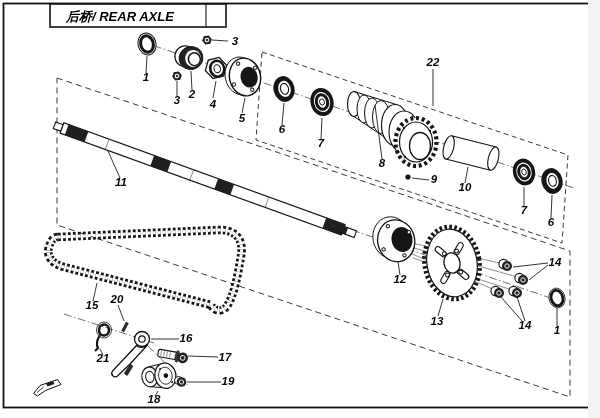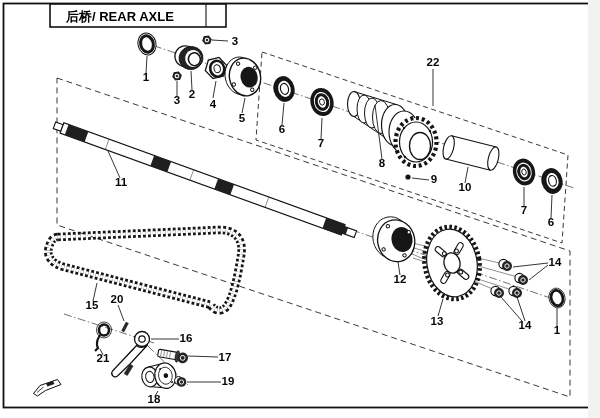--- a/index.html
+++ b/index.html
@@ -1,17 +1,17 @@
 <!DOCTYPE html>
 <html><head>
 <meta charset="utf-8">
 <style>
   html,body{margin:0;padding:0;background:#f2f2f2;}
   .page{position:relative;width:588px;height:418px;background:#ffffff;overflow:hidden;
-        font-family:"Liberation Sans","DejaVu Sans",sans-serif;}
+        font-family:"Liberation Sans","DejaVu Sans",sans-serif;font-style:italic;}
   svg{position:absolute;left:0;top:0;}
   text{font-family:"Liberation Sans","DejaVu Sans",sans-serif;}
   .callout{font-size:11.5px;font-weight:bold;fill:#050505;text-anchor:middle;}
   .ttl{font-size:13px;font-weight:bold;fill:#000;}
 </style>
 </head>
 <body>
 
 <div class="page">
 <svg width="600" height="418" viewBox="0 0 600 418">

